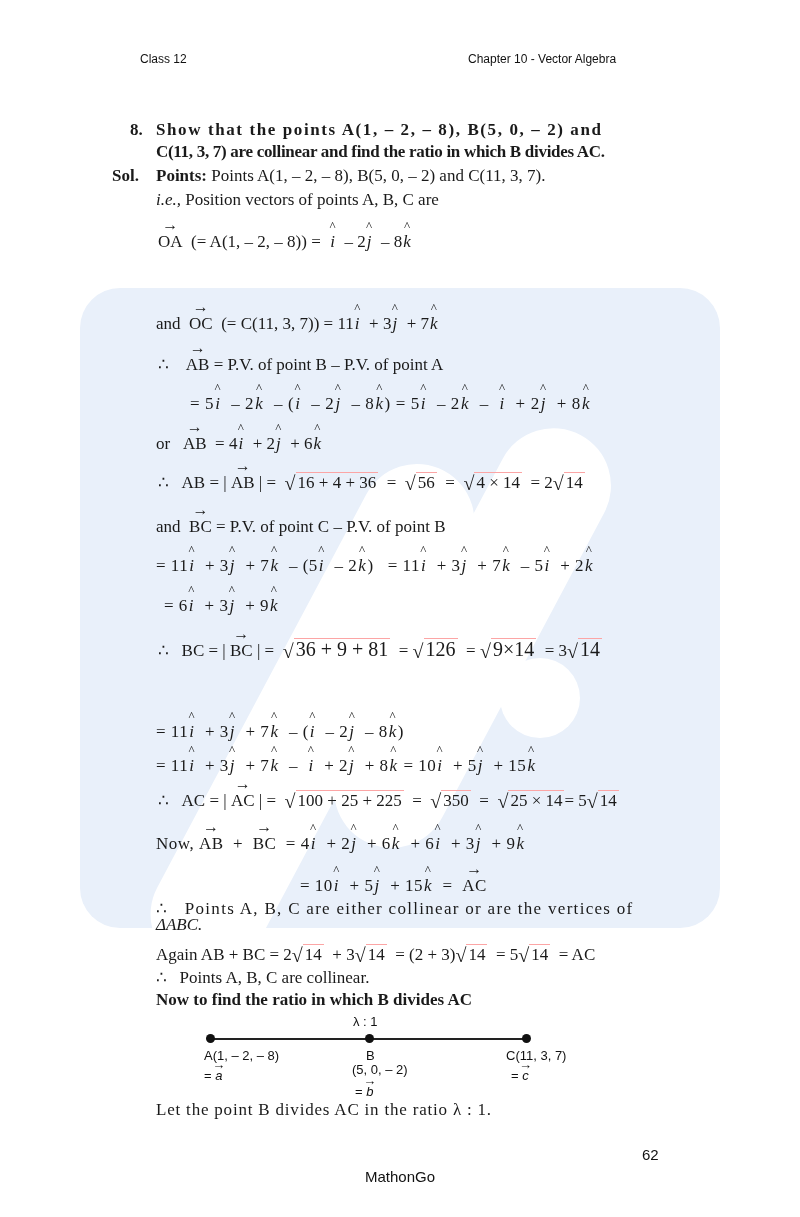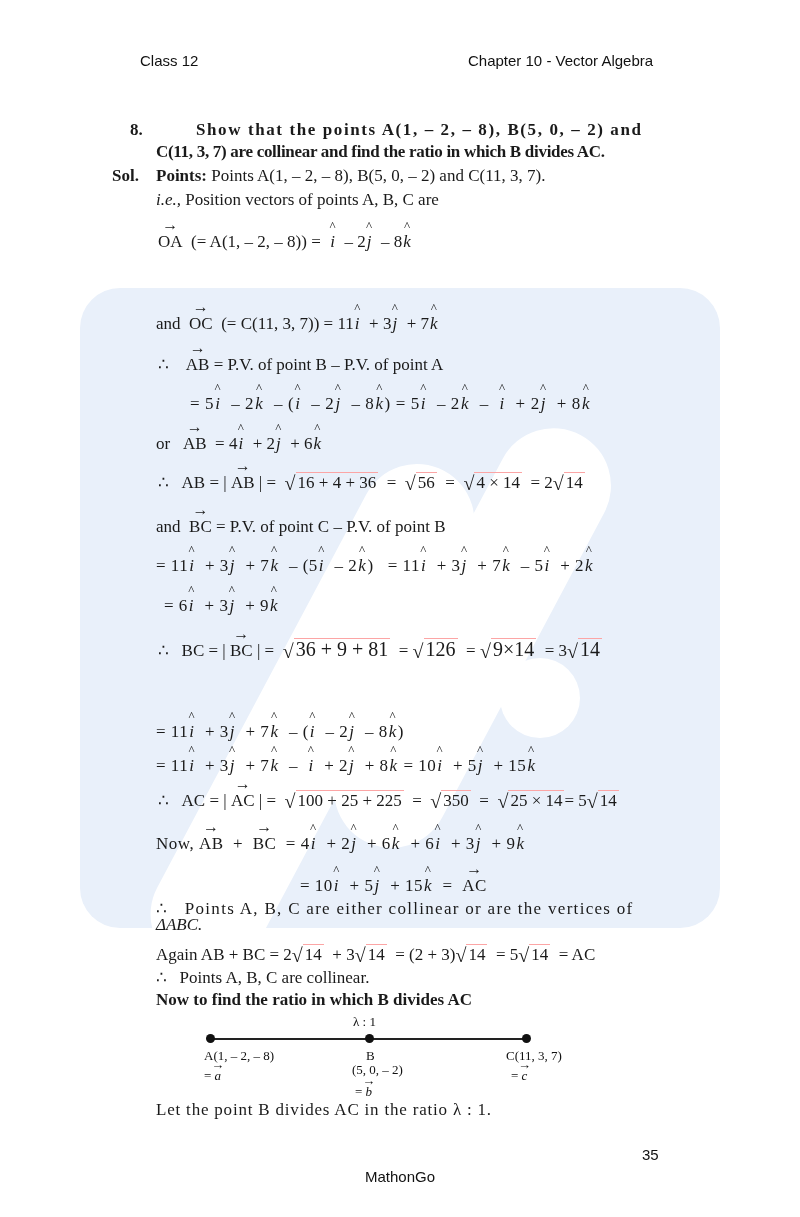--- a/index.html
+++ b/index.html
@@ -1,35 +1,35 @@
 <!DOCTYPE html>
 <html><head>
 <meta charset="utf-8">
 <style>
   html, body { margin: 0; padding: 0; }
   body { width: 800px; height: 1217px; background: #ffffff; position: relative; overflow: hidden; font-family: "DejaVu Serif", "Liberation Serif", serif; color: #1a1a1a; }
   .watermark { position: absolute; left: 80px; top: 288px; width: 640px; height: 640px; background: #e9f0fa; border-radius: 40px; overflow: hidden; z-index: 0; }
   .wm-stroke { position: absolute; background: #ffffff; border-radius: 60px; transform: rotate(28deg); }
   .wm-dot { position: absolute; background: #ffffff; border-radius: 50%; }
-  .hdr { position: absolute; top: 52px; font-family: "Liberation Sans", sans-serif; font-size: 15px; color: #111; z-index: 2; }
+  .hdr { position: absolute; top: 52px; font-family: "Liberation Sans", sans-serif; font-size: 12px; color: #111; z-index: 2; }
   .ftr { position: absolute; top: 1146px; font-family: "Liberation Sans", sans-serif; font-size: 15px; color: #111; z-index: 2; }
   .content { position: absolute; left: 0; top: 0; width: 800px; height: 1217px; z-index: 2; }
   .line { position: absolute; font-family: "Liberation Serif", "DejaVu Serif", serif; font-size: 17px; white-space: nowrap; color: #1a1a1a; }
   .q { font-weight: bold; font-size: 17px; }
   .q1 { letter-spacing: 1.6px; }
   .b { font-weight: bold; }
   .it { font-style: italic; }
   .vec { position: relative; display: inline-block; }
   .vec::before { content: "\2192"; position: absolute; left: 50%; top: -15px; transform: translateX(-50%); font-size: 16px; line-height: 1; }
   .hat { position: relative; display: inline-block; font-style: italic; padding: 0 1px; }
   .hat::before { content: "\005E"; position: absolute; left: 50%; top: -13px; transform: translateX(-50%); font-style: normal; font-size: 13px; line-height: 1; }
   .sqrt { display: inline-block; }
   .sqrt .rad { display: inline-block; font-size: 20px; vertical-align: -2px; }
   .sqrt .arg { display: inline-block; border-top: 1px solid #fca5a5; padding: 0 2px; font-family: Liberation Serif, serif; font-size: 17px; line-height: 20px; }
-  .diagram { position: absolute; left: 200px; top: 1012px; width: 360px; height: 95px; z-index: 2; font-family: Liberation Serif, serif; font-size: 13px; text-align: center; }
+  .diagram { position: absolute; left: 200px; top: 1012px; width: 360px; height: 95px; z-index: 2; font-family: Liberation Sans, sans-serif; font-size: 13px; text-align: center; }
   .dg-line { position: absolute; left: 10px; top: 26px; width: 318px; height: 1.5px; background: #222; }
   .dg-dot { position: absolute; width: 9px; height: 9px; border-radius: 50%; background: #111; top: 22px; }
   .dg-lbl { position: absolute; white-space: nowrap; color: #111; }
   .dg-vec { position: relative; display: inline-block; font-style: italic; }
   .dg-vec::before { content: "\2192"; position: absolute; left: 50%; top: -11px; transform: translateX(-50%); font-style: normal; font-size: 13px; }
 </style>
 </head>
 <body>
 
 <div class="watermark">
@@ -37,21 +37,21 @@
   <div class="wm-stroke" style="left:335px; top:120px; width:115px; height:460px;"></div>
   <div class="wm-dot" style="left:420px; top:370px; width:80px; height:80px;"></div>
 </div>
 
 <div class="hdr" style="left:140px;">Class 12</div>
 <div class="hdr" style="left:468px;">Chapter 10 - Vector Algebra</div>
 
 <div class="content">
 
   <div class="line q" style="left:130px; top:120px;">8.</div>
-  <div class="line q q1" style="left:156px; top:120px;margin-left:40px;">Show that the points A(1, – 2, – 8), B(5, 0, – 2) and</div>
+  <div class="line q q1" style="left:156px; top:120px;">Show that the points A(1, – 2, – 8), B(5, 0, – 2) and</div>
   <div class="line q" style="left:156px; top:142px; letter-spacing:-0.3px;">C(11, 3, 7) are collinear and find the ratio in which B divides AC.</div>
 
   <div class="line b" style="left:112px; top:166px;">Sol.</div>
   <div class="line" style="left:156px; top:166px;">
     <span class="b">Points:</span>
     <span>Points A(1, – 2, – 8), B(5, 0, – 2) and C(11, 3, 7).</span>
   </div>
   <div class="line" style="left:156px; top:190px;">
     <span class="it">i.e.,</span>
     <span>Position vectors of points A, B, C are</span>
@@ -149,13 +149,13 @@
 
   <div class="dg-lbl" style="left:166px; top:36px;">B</div>
   <div class="dg-lbl" style="left:152px; top:50px;">(5, 0, – 2)</div>
   <div class="dg-lbl" style="left:155px; top:72px;">= <span class="dg-vec">b</span></div>
 
   <div class="dg-lbl" style="left:306px; top:36px;">C(11, 3, 7)</div>
   <div class="dg-lbl" style="left:311px; top:56px;">= <span class="dg-vec">c</span></div>
 </div>
 
 <div class="ftr" style="left:365px;margin-top:22px;">MathonGo</div>
-<div class="ftr" style="left:642px;">35</div>
+<div class="ftr" style="left:642px;">62</div>
 
 </body></html>

